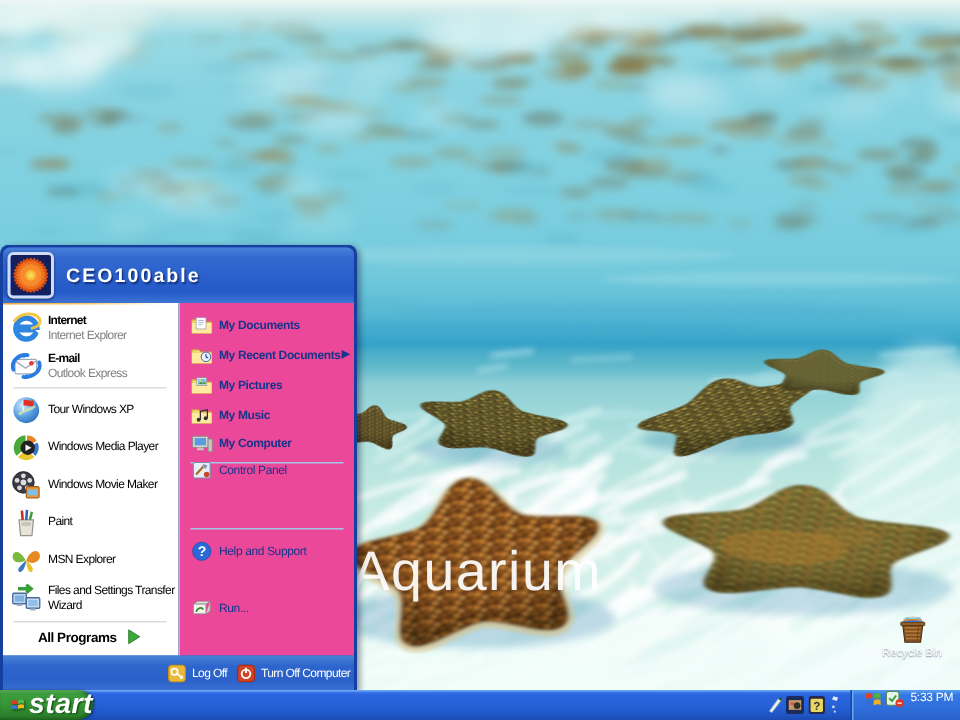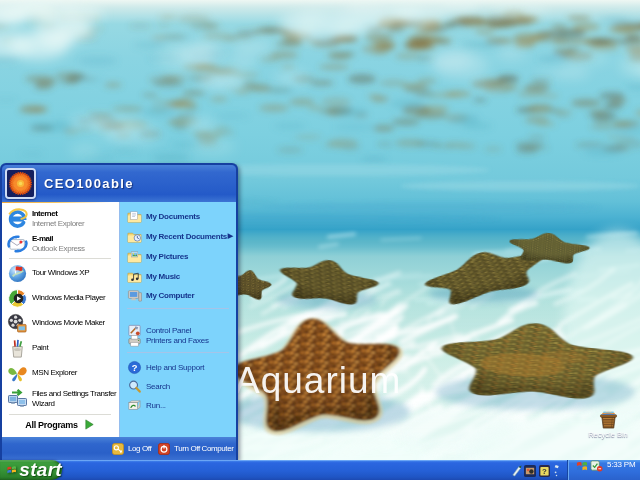--- a/index.html
+++ b/index.html
@@ -13,21 +13,21 @@
 #mhead { position:absolute; left:0; top:0; width:100%; height:37px;
   background:linear-gradient(#4880d8 0%,#3268cf 20%,#2a60cb 55%,#245ac8 80%,#3d74d4 100%);
   border-radius:5px 5px 0 0; }
 #avatar { position:absolute; left:3px; top:3px; width:31px; height:31px; border:2px solid #cfdcf4; border-radius:4px; overflow:hidden; box-shadow:0 1px 2px rgba(0,0,40,0.5); }
 #avatar svg { display:block; width:27px; height:27px; }
 #uname { position:absolute; left:42px; top:11px; color:#fff; font-size:13px; font-weight:bold; letter-spacing:1.4px; text-shadow:1px 1px 1px rgba(10,30,90,0.7); }
 #oline { position:absolute; left:0; top:36.5px; width:118px; height:1.5px; z-index:6;
   background:linear-gradient(90deg, #efa73c 0%, #f6c562 45%, rgba(246,197,98,0) 92%); }
 #mbody { position:absolute; left:0; top:37px; width:234px; height:235px; display:flex; }
 #mleft { position:relative; width:117px; height:100%; background:#fff; }
-#mright { position:relative; width:117px; height:100%; background:#7dd3fc; border-left:1px solid #95bdee; color:#16348c; }
+#mright { position:relative; width:117px; height:100%; background:#ec4899; border-left:1px solid #95bdee; color:#16348c; }
 .li { position:absolute; left:0; width:100%; display:flex; align-items:center; white-space:nowrap; }
 .li .ic { flex:0 0 auto; display:flex; align-items:center; justify-content:center; }
 #mleft .li { padding-left:4px; }
 #mleft .li .ic { width:23px; margin-right:3px; }
 #mleft .tx { font-size:8px; color:#000; line-height:1.25; letter-spacing:-0.4px; }
 #mleft .tx b { display:block; font-size:8px; letter-spacing:-0.5px; }
 #mleft .tx span { color:#7f7f7f; display:block; }
 #mleft .tx.wrap { white-space:normal; width:96px; }
 .sepL { position:absolute; left:7px; width:102px; height:1px; background:#dcdcd6; }
 .sepR { position:absolute; left:7px; width:102px; height:1px; background:#a6c4e8; }
@@ -1041,49 +1041,35 @@
             </span>My Music</div>
       <div class="li b" style="top:84.5px;height:18px;"><span class="ic">
               <svg width="15" height="15" viewBox="0 0 16 16" style="">
                 <rect x="1.5" y="3" width="11" height="8" rx="0.8" fill="#d8d4cc" stroke="#888" stroke-width="0.7"></rect>
 <rect x="3" y="4.3" width="8" height="5.2" fill="#5a9ae0"></rect>
 <path d="M5,11 h4 l0.6,2 h-5.2 z" fill="#c8c4bc"></path>
 <rect x="12.5" y="5" width="3" height="9" rx="0.5" fill="#c8c4bc" stroke="#888" stroke-width="0.6"></rect>
               </svg>
             </span>My Computer</div>
       <div class="sepR" style="top:106px;"></div>
-      <div class="li" style="top:119px;height:18px;"><span class="ic">
+      <div class="li" style="top:102px;height:18px;"><span class="ic">
               <svg width="15" height="15" viewBox="0 0 16 16" style="">
                 <rect x="2" y="2.5" width="12" height="11" rx="1" fill="#e8eef8" stroke="#7a8ab0" stroke-width="0.8"></rect>
 <path d="M4,11 L10,4.5" stroke="#b06a28" stroke-width="1.6"></path>
 <path d="M9,3.5 l3,1 l-1,2.5 l-2.5,-1 z" fill="#8a9ab8"></path>
 <circle cx="11.5" cy="11" r="2" fill="#c84a28"></circle>
               </svg>
             </span>Control Panel</div>
-      <div class="li" style="top:129.5px;height:18px;"><span class="ic">
-              <svg width="15" height="15" viewBox="0 0 16 16" style="">
-                <rect x="2" y="6" width="12" height="5.5" rx="1" fill="#d0ccc4" stroke="#77756e" stroke-width="0.7"></rect>
-<rect x="4.5" y="2.5" width="7" height="4" fill="#fff" stroke="#999" stroke-width="0.6"></rect>
-<rect x="4" y="10" width="8" height="4" fill="#fff" stroke="#999" stroke-width="0.6"></rect>
-<circle cx="12.3" cy="7.8" r="0.7" fill="#4a8a3a"></circle>
-              </svg>
-            </span>Printers and Faxes</div>
       <div class="sepR" style="top:150px;"></div>
       <div class="li" style="top:156px;height:18px;"><span class="ic">
               <svg width="15" height="15" viewBox="0 0 16 16" style="">
                 <circle cx="8" cy="8" r="6.5" fill="#2a6ad8" stroke="#1a4aa8" stroke-width="0.5"></circle>
 <text x="8" y="11.5" text-anchor="middle" font-family="Liberation Sans" font-size="10" font-weight="bold" fill="#fff">?</text>
               </svg>
             </span>Help and Support</div>
-      <div class="li" style="top:175.5px;height:18px;"><span class="ic">
-              <svg width="15" height="15" viewBox="0 0 16 16" style="">
-                <circle cx="7" cy="6.5" r="4.2" fill="#e4f0fc" fill-opacity="0.8" stroke="#4a6a9a" stroke-width="1.2"></circle>
-<path d="M10,9.5 L13.6,13.4" stroke="#c89a30" stroke-width="2.4" stroke-linecap="round"></path>
-              </svg>
-            </span>Search</div>
       <div class="li" style="top:194.5px;height:18px;"><span class="ic">
               <svg width="15" height="15" viewBox="0 0 16 16" style="">
                 <path d="M2,5 L5,3 L14,3 L11,5 Z" fill="#e8e4da" stroke="#888" stroke-width="0.5"></path>
 <rect x="2" y="5" width="9" height="7" fill="#f4f2ec" stroke="#888" stroke-width="0.6"></rect>
 <path d="M11,12 L14,10 L14,3" fill="#d0ccc0" stroke="#888" stroke-width="0.5"></path>
 <path d="M4,10.5 C5,7.5 8,7 9,9" stroke="#2a8a2a" stroke-width="1.3" fill="none"></path>
               </svg>
             </span>Run...</div>
     </div>
   </div>

